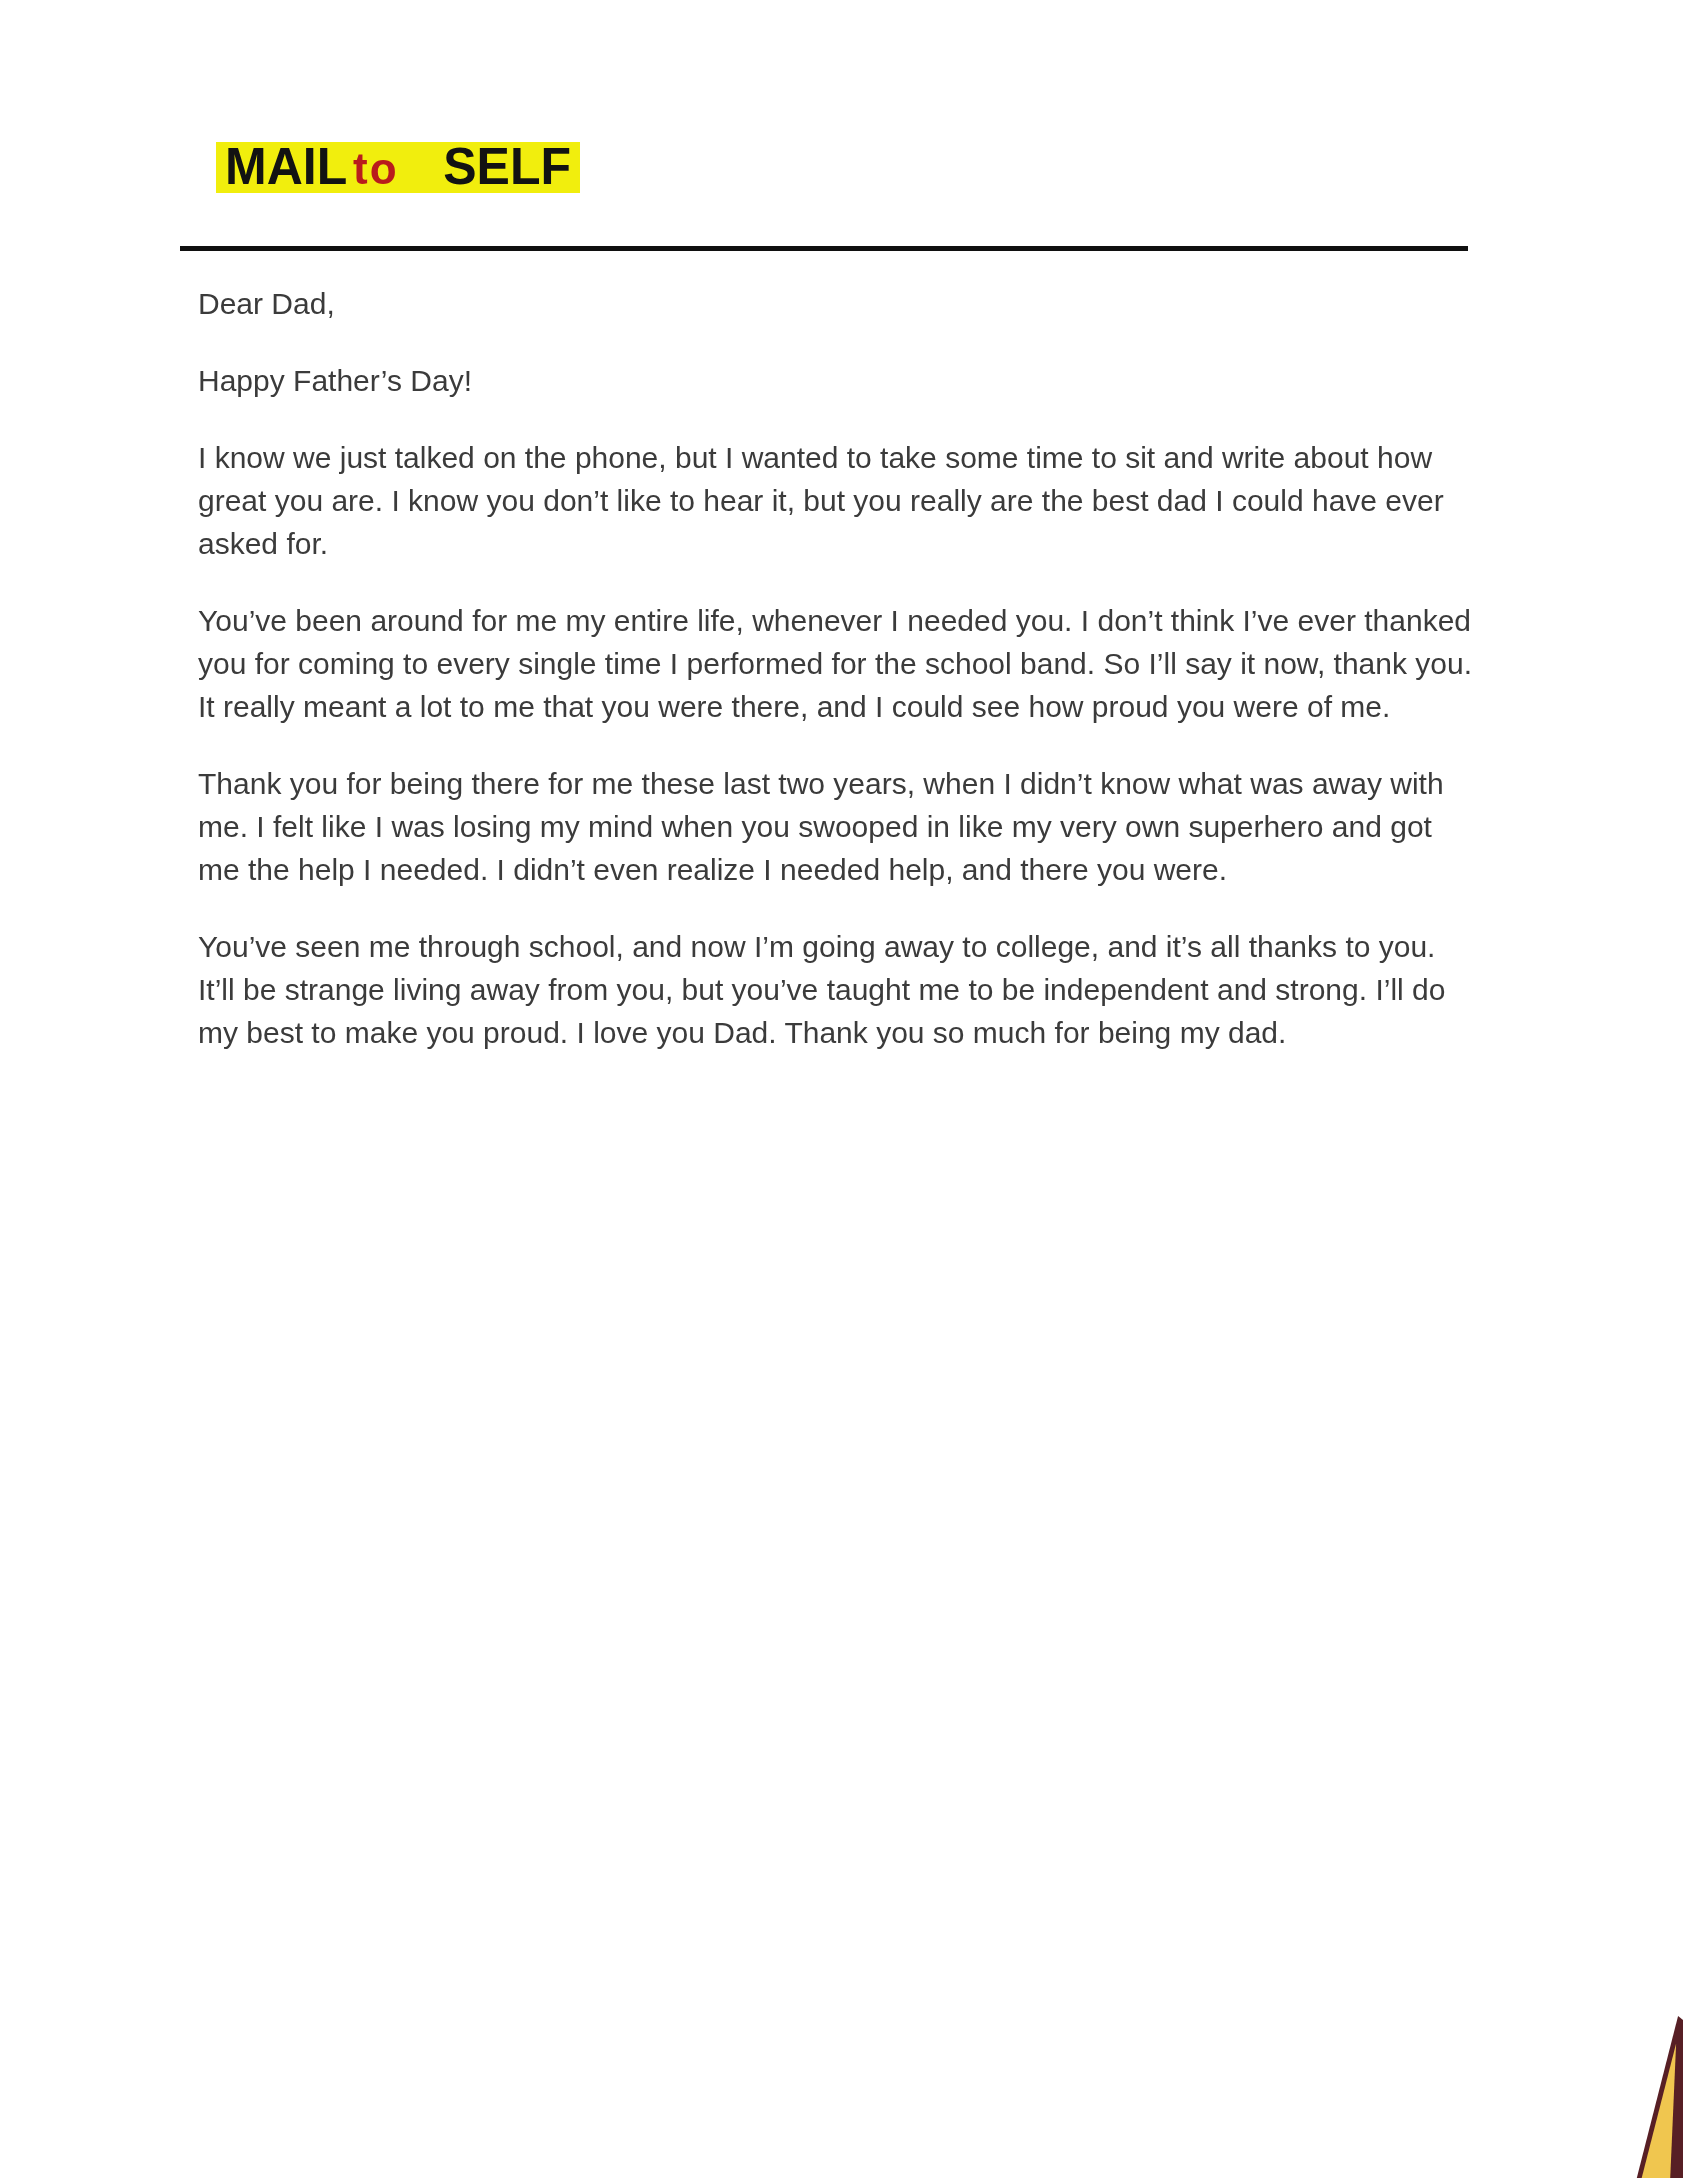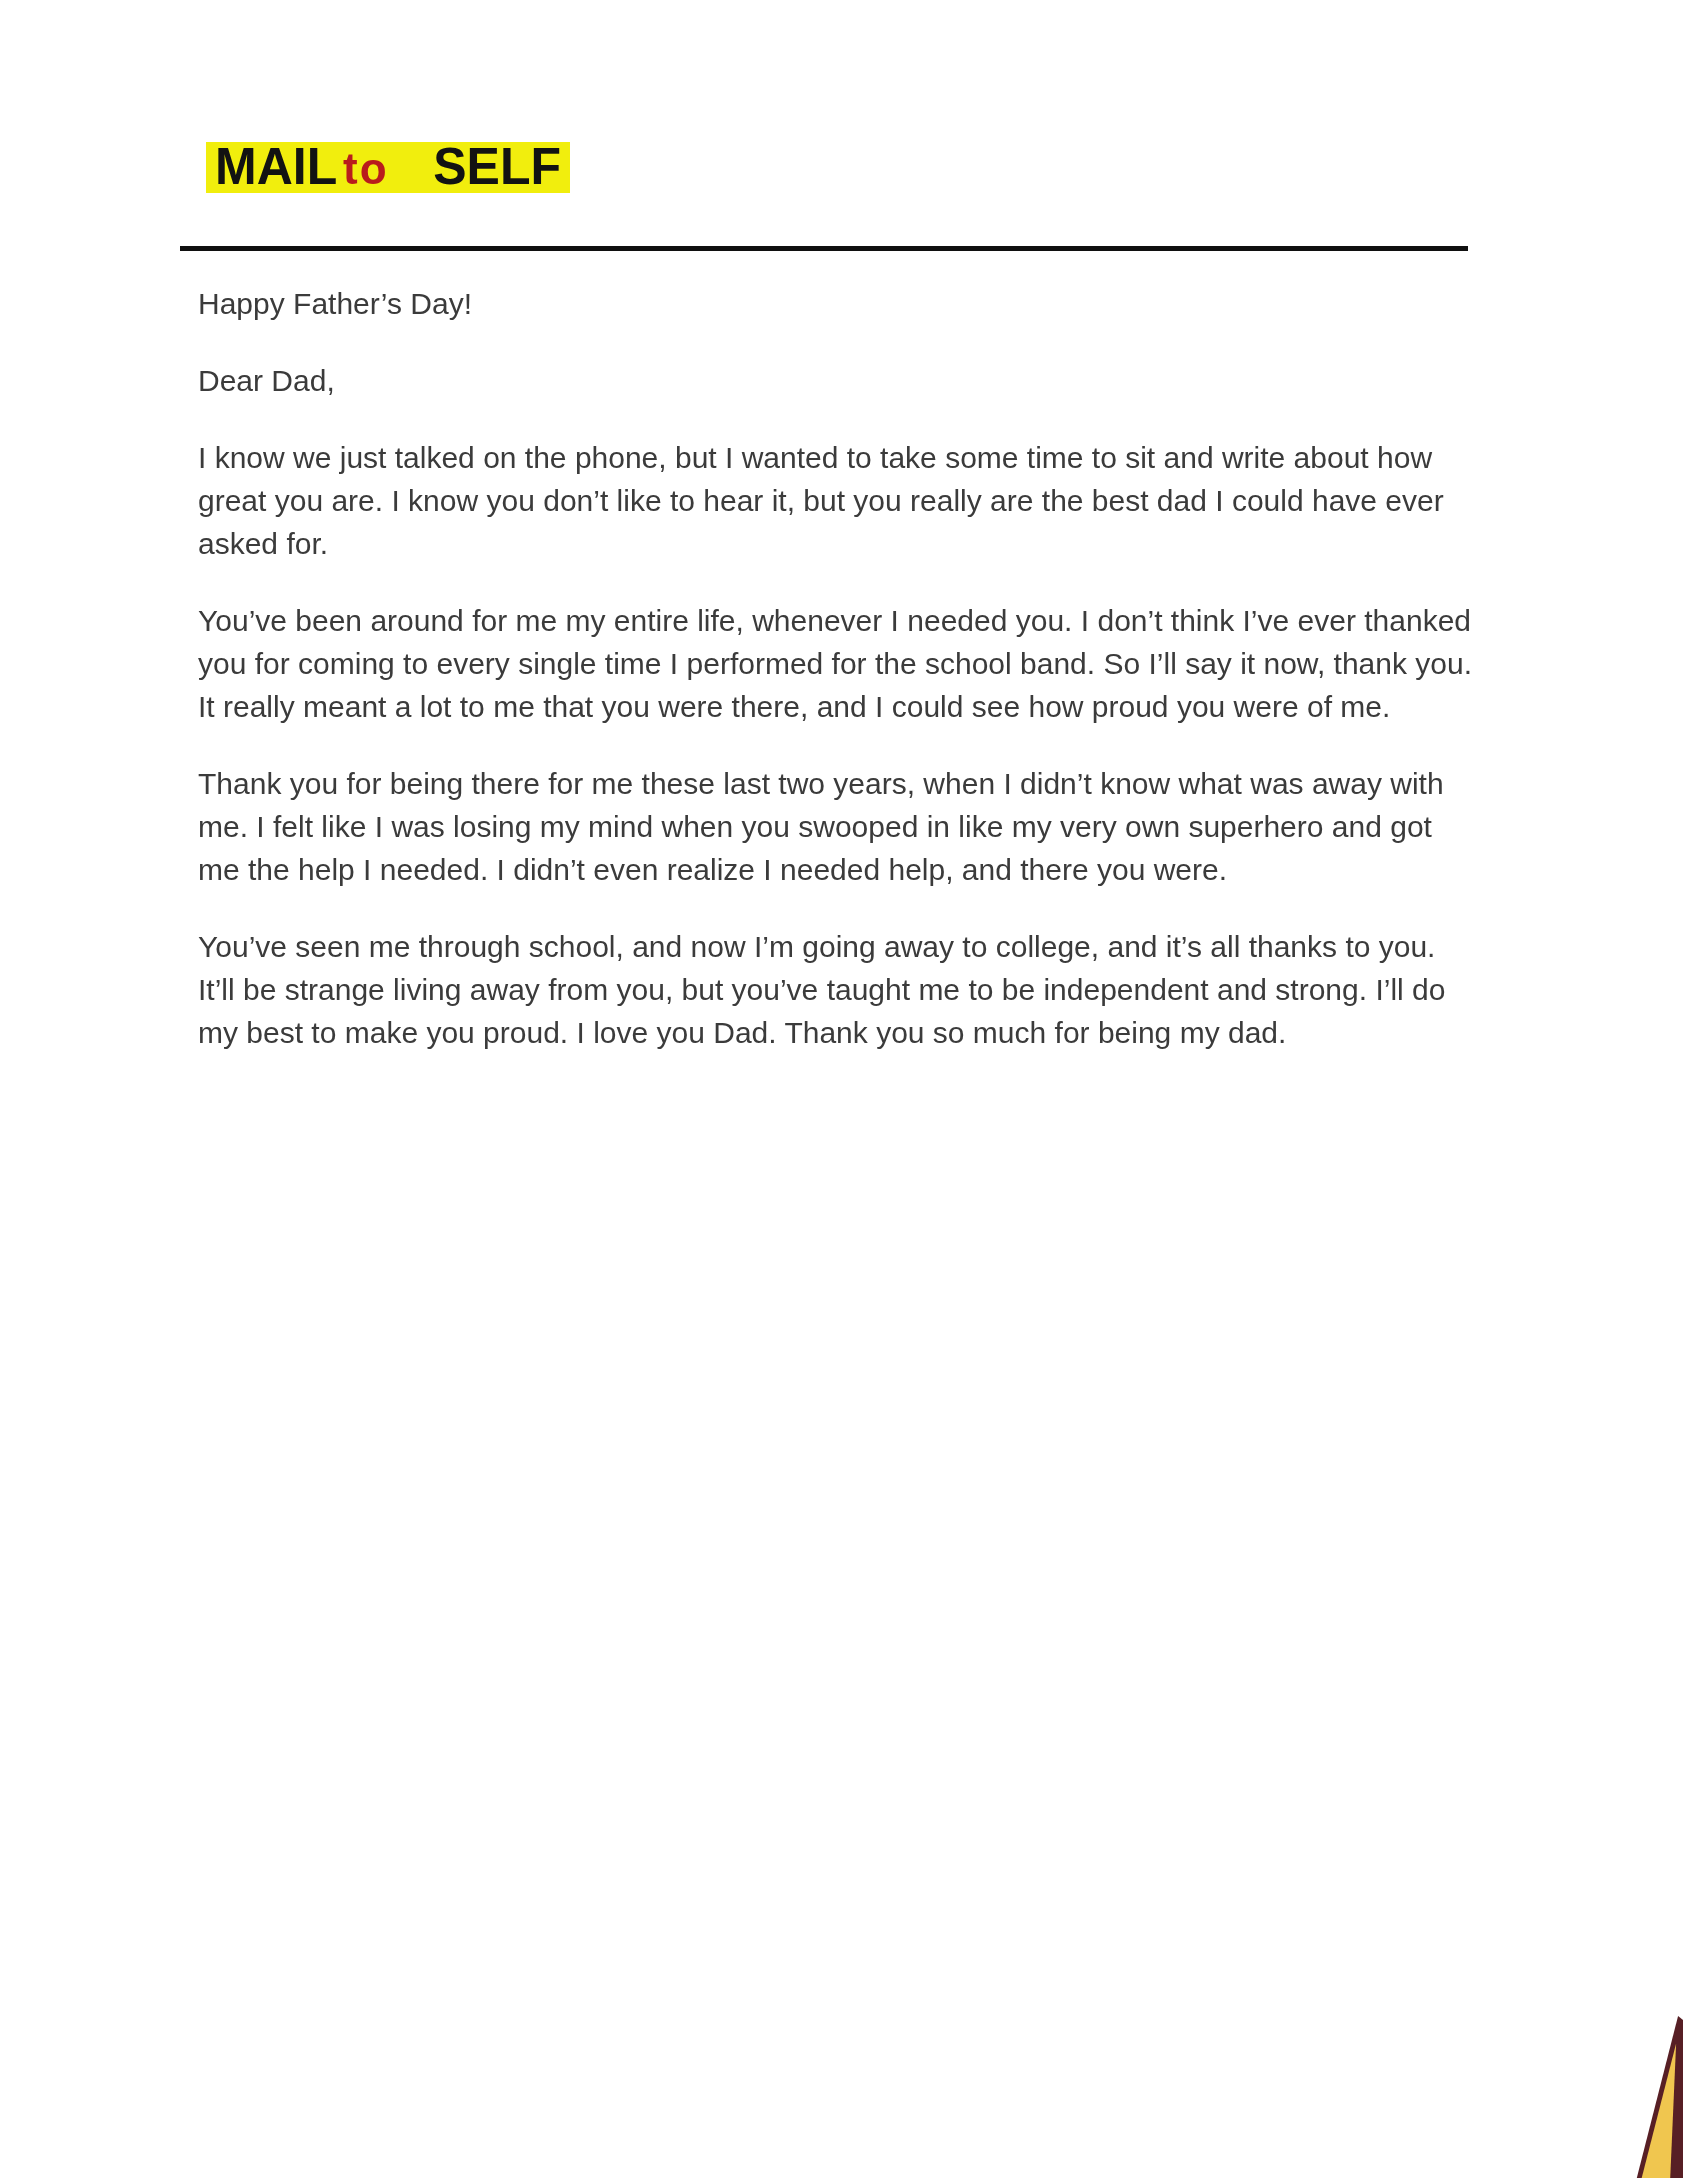--- a/index.html
+++ b/index.html
@@ -13,21 +13,21 @@
   .page {
     position: relative;
     width: 1683px;
     height: 2178px;
     background: #ffffff;
   }
 
   
   .logo {
     position: absolute;
-    left: 206px;
+    left: 216px;
     top: 142px;
     width: 364px;
     height: 51px;
     background: #F1EE0D;
     display: flex;
     align-items: center;
     justify-content: space-between;
     padding: 0 9px;
   }
   .logo .logo-word {
@@ -97,22 +97,22 @@
 
   <div class="logo">
     <span class="logo-word">MAIL</span>
     <span class="logo-to">to</span>
     <span class="logo-word">SELF</span>
   </div>
 
   <div class="rule"></div>
 
   <div class="letter-body">
+    <p>Dear Dad,</p>
     <p>Happy Father’s Day!</p>
-    <p>Dear Dad,</p>
     <p>I know we just talked on the phone, but I wanted to take some time to sit and write about how great you are. I know you don’t like to hear it, but you really are the best dad I could have ever asked for.</p>
     <p>You’ve been around for me my entire life, whenever I needed you. I don’t think I’ve ever thanked you for coming to every single time I performed for the school band. So I’ll say it now, thank you. It really meant a lot to me that you were there, and I could see how proud you were of me.</p>
     <p>Thank you for being there for me these last two years, when I didn’t know what was away with me. I felt like I was losing my mind when you swooped in like my very own superhero and got me the help I needed. I didn’t even realize I needed help, and there you were.</p>
     <p>You’ve seen me through school, and now I’m going away to college, and it’s all thanks to you. It’ll be strange living away from you, but you’ve taught me to be independent and strong. I’ll do my best to make you proud. I love you Dad. Thank you so much for being my dad.</p>
   </div>
 
   <svg class="corner-decoration" viewBox="0 0 60 170" preserveAspectRatio="none" xmlns="http://www.w3.org/2000/svg">
     <polygon points="55,6 60,10 60,170 13,170" fill="#571F25"></polygon>
     <polygon points="53,34 18,170 47,170" fill="#F0C64F"></polygon>
   </svg>

